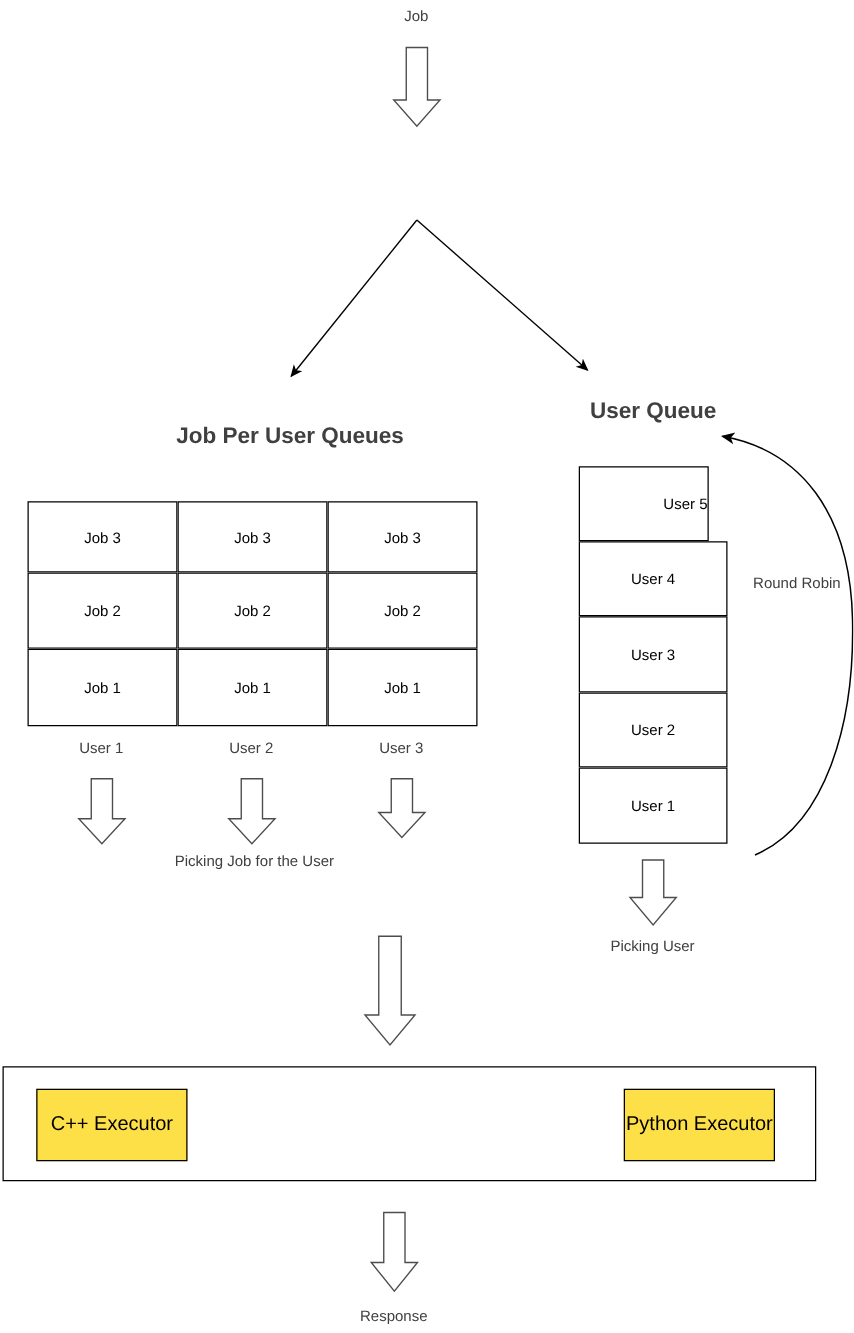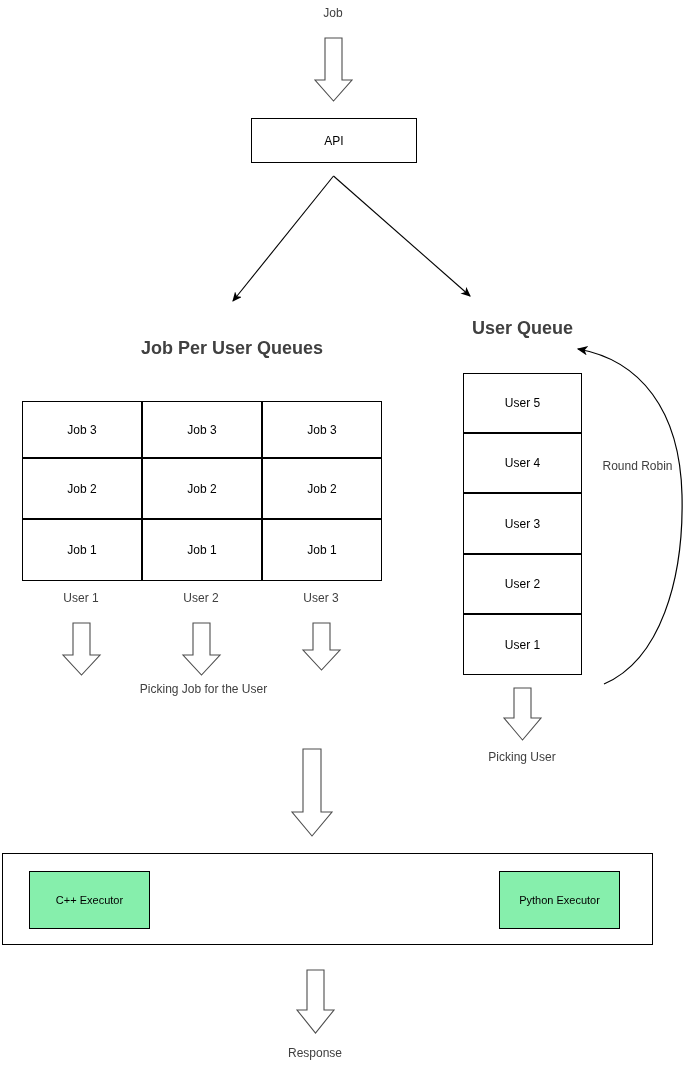--- a/index.html
+++ b/index.html
@@ -69,26 +69,26 @@
   }
   .exec-wrap {
     position: absolute;
     border: 1.3px solid #000;
     background: #fff;
     box-sizing: border-box;
   }
   .exec-box {
     position: absolute;
     border: 1.3px solid #000;
-    background: #86efac;
-    box-sizing: border-box;
-    display: flex;
-    align-items: center;
-    justify-content: center;
-    font-size: 11px;
+    background: #fde047;
+    box-sizing: border-box;
+    display: flex;
+    align-items: center;
+    justify-content: center;
+    font-size: 16px;
   }
 </style>
 </head>
 <body>
 
 <div id="canvas">
 
   <svg class="svg-layer" viewBox="0 0 683 1066">
     <defs>
       <marker id="thin-arrow" markerWidth="10" markerHeight="10" refX="8" refY="4" orient="auto" markerUnits="strokeWidth">
@@ -112,23 +112,20 @@
 
     <path d="M303,749 L321,749 L321,812 L332,812 L312,836 L292,812 L303,812 Z" fill="#fff" stroke="#4d4d4d" stroke-width="1.1"></path>
 
     <path d="M307,970 L324,970 L324,1010 L334,1010 L315.5,1033 L297,1010 L307,1010 Z" fill="#fff" stroke="#4d4d4d" stroke-width="1.1"></path>
 
     <path d="M604,684 C660,660 684,580 682,495 C680,410 640,360 578,349" fill="none" stroke="#000" stroke-width="1.2" marker-end="url(#thin-arrow)"></path>
   </svg>
 
   <div class="lbl" style="left:303px; top:6px; width:60px;">Job</div>
 
-  <div class="boxed" style="left:251px; top:118px; width:166px; height:45px;">
-    <span>API</span>
-  </div>
 
   <div class="lbl bold" style="left:141px; top:341px; width:150px;">Job Per User Queues</div>
 
   <div class="lbl bold" style="left:472px; top:321px; width:100px;">User Queue</div>
 
   <div>
     <div class="grid-cell" style="left:22px; top:385px; width:120px; height:57px;">
       <span>Job 3</span>
     </div>
     <div class="grid-cell" style="left:142px; top:385px; width:120px; height:57px;">
@@ -159,21 +156,21 @@
     </div>
   </div>
 
   <div class="lbl" style="left:51px; top:591px; width:60px;">User 1</div>
   <div class="lbl" style="left:171px; top:591px; width:60px;">User 2</div>
   <div class="lbl" style="left:291px; top:591px; width:60px;">User 3</div>
 
   <div class="lbl" style="left:121px; top:682px; width:165px;">Picking Job for the User</div>
 
   <div>
-    <div class="q-cell" style="left:463px; top:373px; width:119px; height:60px;">
+    <div class="q-cell" style="left:463px; top:373px; width:104px; height:60px;justify-content:flex-end;">
       <span>User 5</span>
     </div>
     <div class="q-cell" style="left:463px; top:433px; width:119px; height:60px;">
       <span>User 4</span>
     </div>
     <div class="q-cell" style="left:463px; top:493px; width:119px; height:61px;">
       <span>User 3</span>
     </div>
     <div class="q-cell" style="left:463px; top:554px; width:119px; height:60px;">
       <span>User 2</span>

